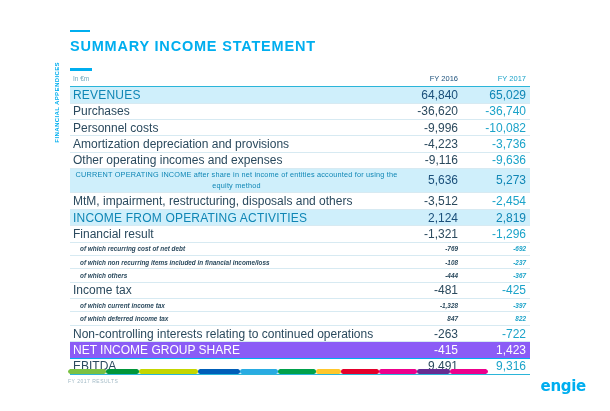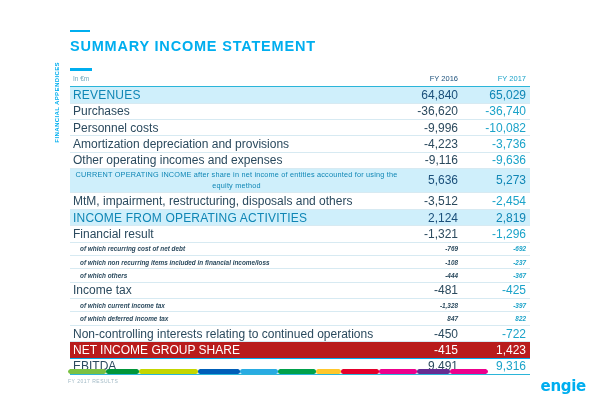--- a/index.html
+++ b/index.html
@@ -107,21 +107,21 @@
   tr.hl td {
     background: #cfeffb;
     color: #0f86b5;
   }
   tr.hl td.c-label { font-weight: normal; letter-spacing: 0.2px; }
   tr.hl td.c-2016 { color: #1a4f7a; }
   tr.hl td.c-2017 { color: #0f86b5; }
 
   
   tr.solid td {
-    background: #b91c1c;
+    background: #8b5cf6;
     color: #ffffff;
     border-bottom: 0.6px solid #00AEEF;
   }
   tr.solid td.c-2016, tr.solid td.c-2017 { color: #ffffff; }
 
   
   tr.sub td {
     font-style: italic;
     font-size: 6.4px;
     font-weight: bold;
@@ -269,21 +269,21 @@
         <td class="c-2016">-1,328</td>
         <td class="c-2017">-397</td>
       </tr>
       <tr class="row sub">
         <td class="c-label">of which deferred income tax</td>
         <td class="c-2016">847</td>
         <td class="c-2017">822</td>
       </tr>
       <tr class="row">
         <td class="c-label">Non-controlling interests relating to continued operations</td>
-        <td class="c-2016">-450</td>
+        <td class="c-2016">-263</td>
         <td class="c-2017">-722</td>
       </tr>
       <tr class="row solid">
         <td class="c-label">NET INCOME GROUP SHARE</td>
         <td class="c-2016">-415</td>
         <td class="c-2017">1,423</td>
       </tr>
       <tr class="row last">
         <td class="c-label">EBITDA</td>
         <td class="c-2016">9,491</td>

